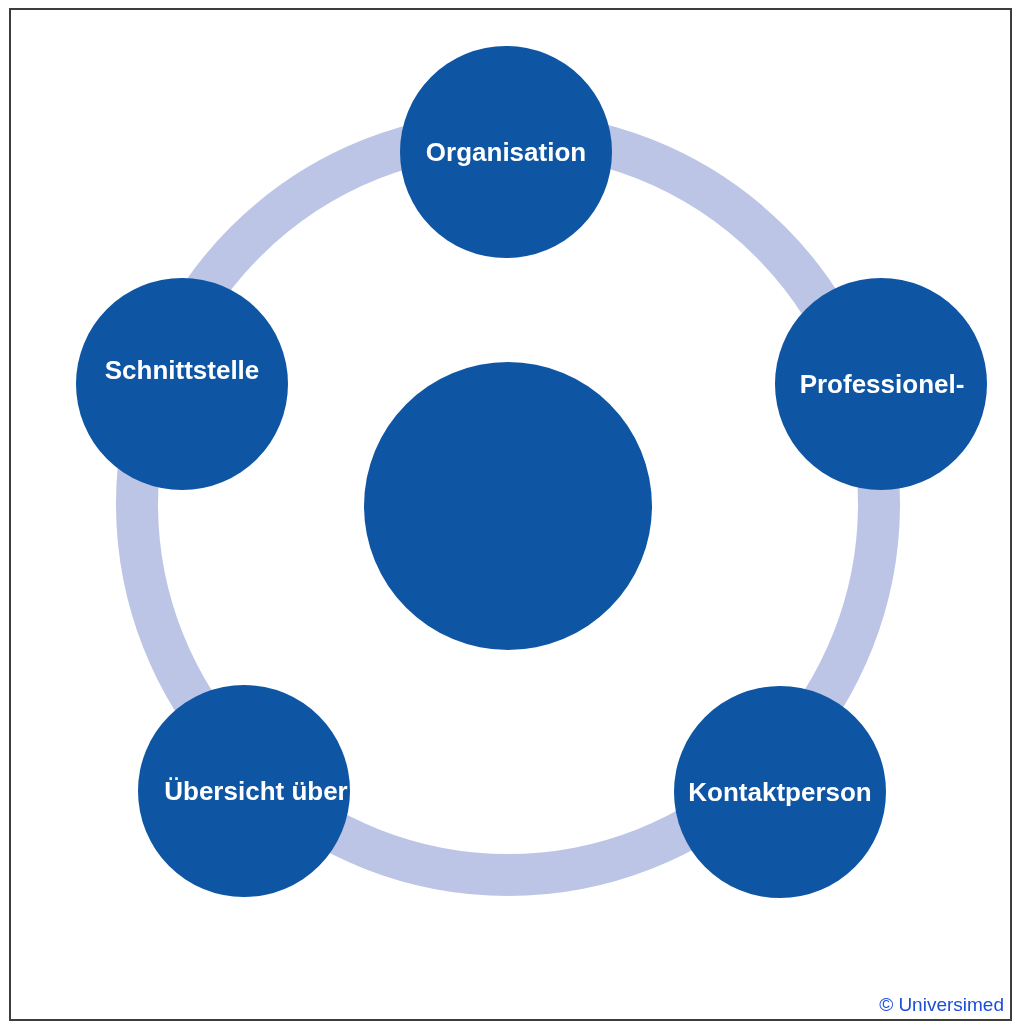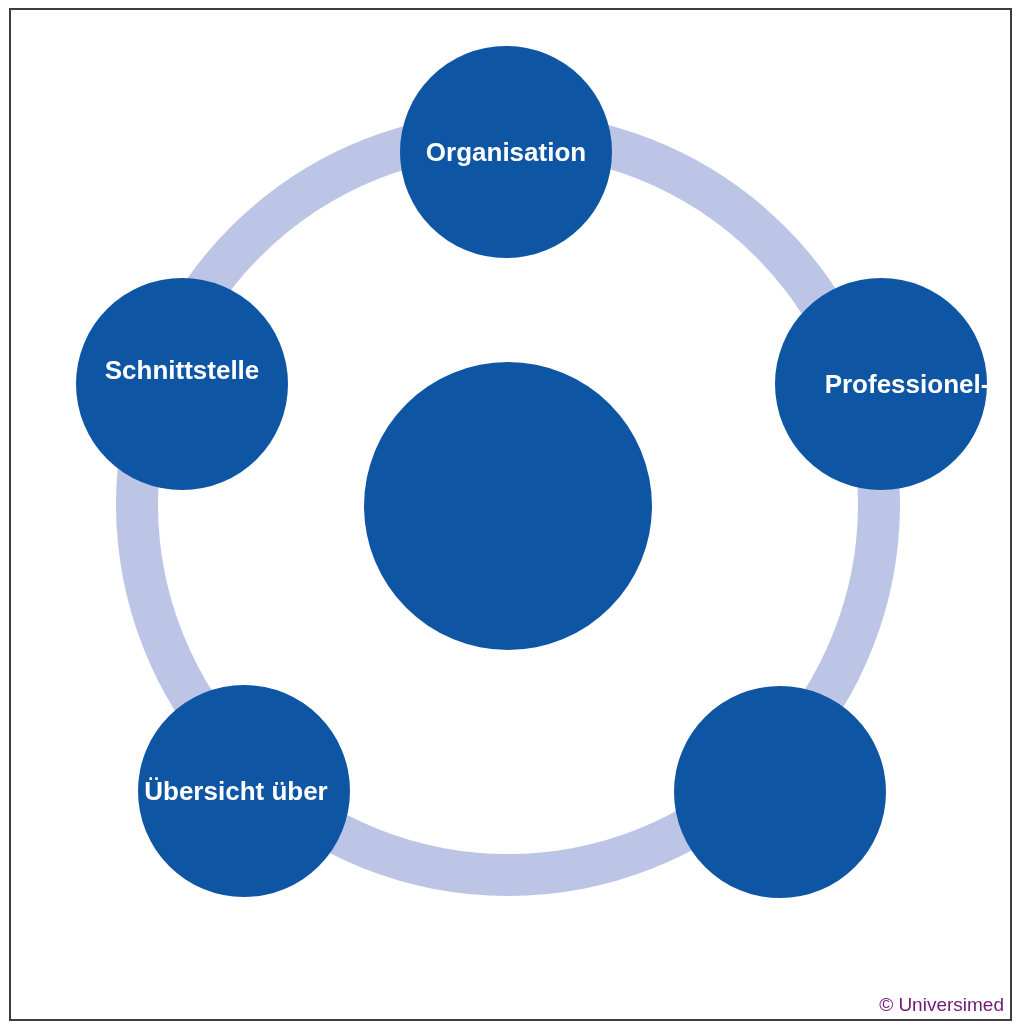--- a/index.html
+++ b/index.html
@@ -44,21 +44,21 @@
   }
   .center-label {
     font-size: 33px;
     line-height: 40px;
   }
   .credit {
     position: absolute;
     right: 20px;
     bottom: 14px;
     font-size: 19px;
-    color: #701a75;
+    color: #1d4ed8;
     white-space: nowrap;
   }
 </style>
 </head>
 <body>
 
 <div class="canvas">
 
   <div class="frame"></div>
 
@@ -72,26 +72,29 @@
     <circle cx="244" cy="791" r="106" fill="#0e55a4"></circle>
     <circle cx="182" cy="384" r="106" fill="#0e55a4"></circle>
 
     <circle cx="508" cy="506" r="144" fill="#0e55a4"></circle>
   </svg>
 
   <div class="node-label" style="left:506px; top:152px;">
     <div class="line">Organisation</div>
   </div>
 
-  <div class="node-label" style="left:907px; top:384px;">
+  <div class="node-label" style="left:882px; top:384px;">
     <div class="line">Professionel-</div>
   </div>
 
+  <div class="node-label" style="left:780px; top:792px;">
+    <div class="line">Kontaktperson</div>
+  </div>
 
-  <div class="node-label" style="left:236px; top:791px;">
+  <div class="node-label" style="left:256px; top:791px;">
     <div class="line">Übersicht über</div>
   </div>
 
   <div class="node-label" style="left:182px; top:370px;">
     <div class="line">Schnittstelle</div>
   </div>
 
 
   <div class="credit">© Universimed</div>
 

